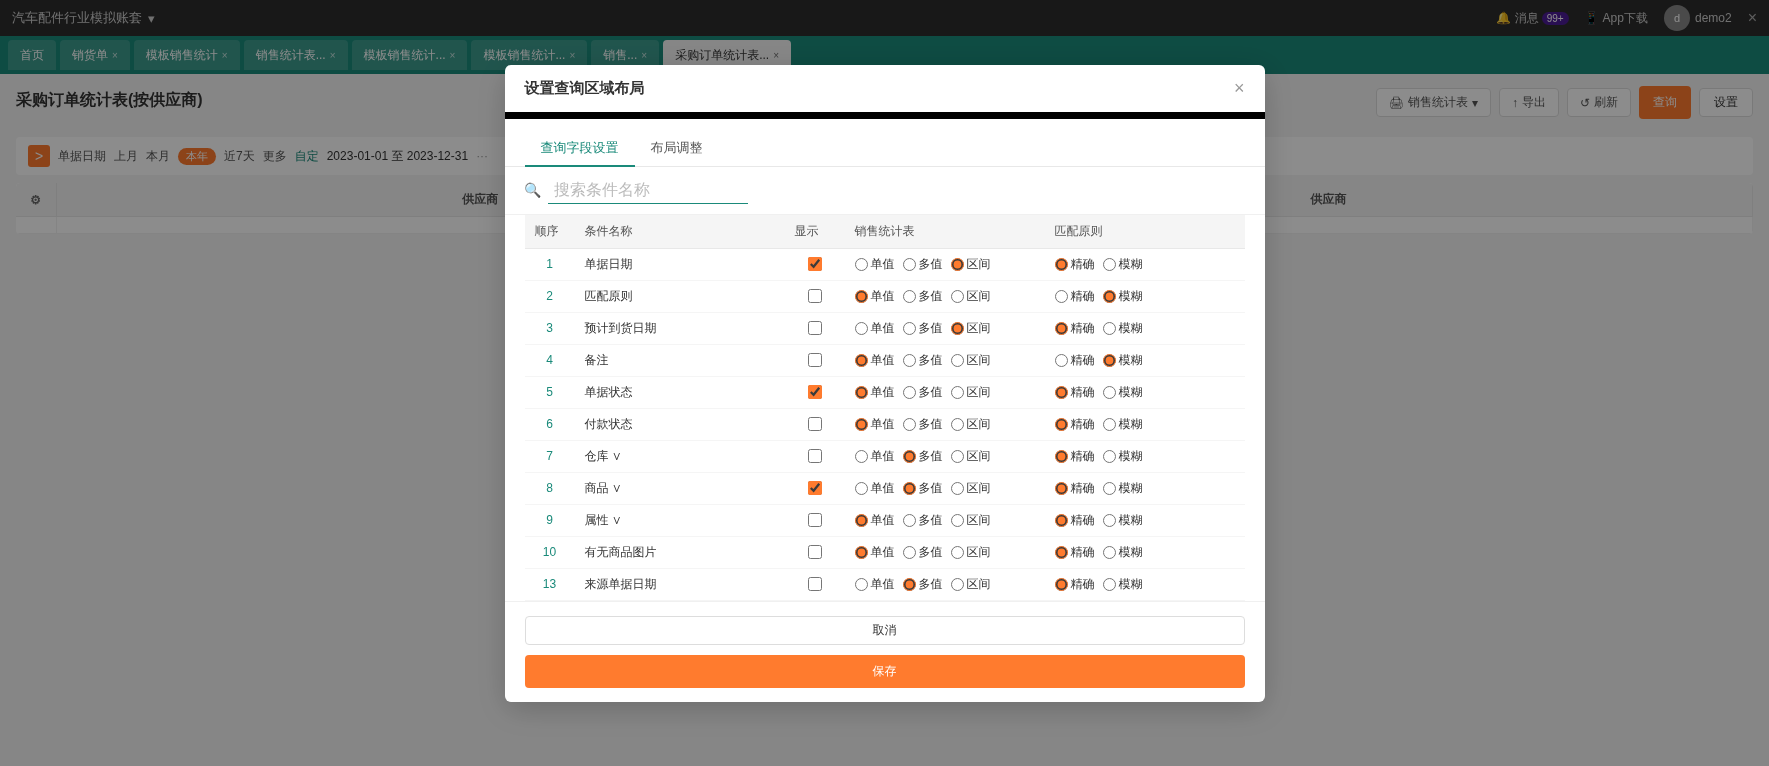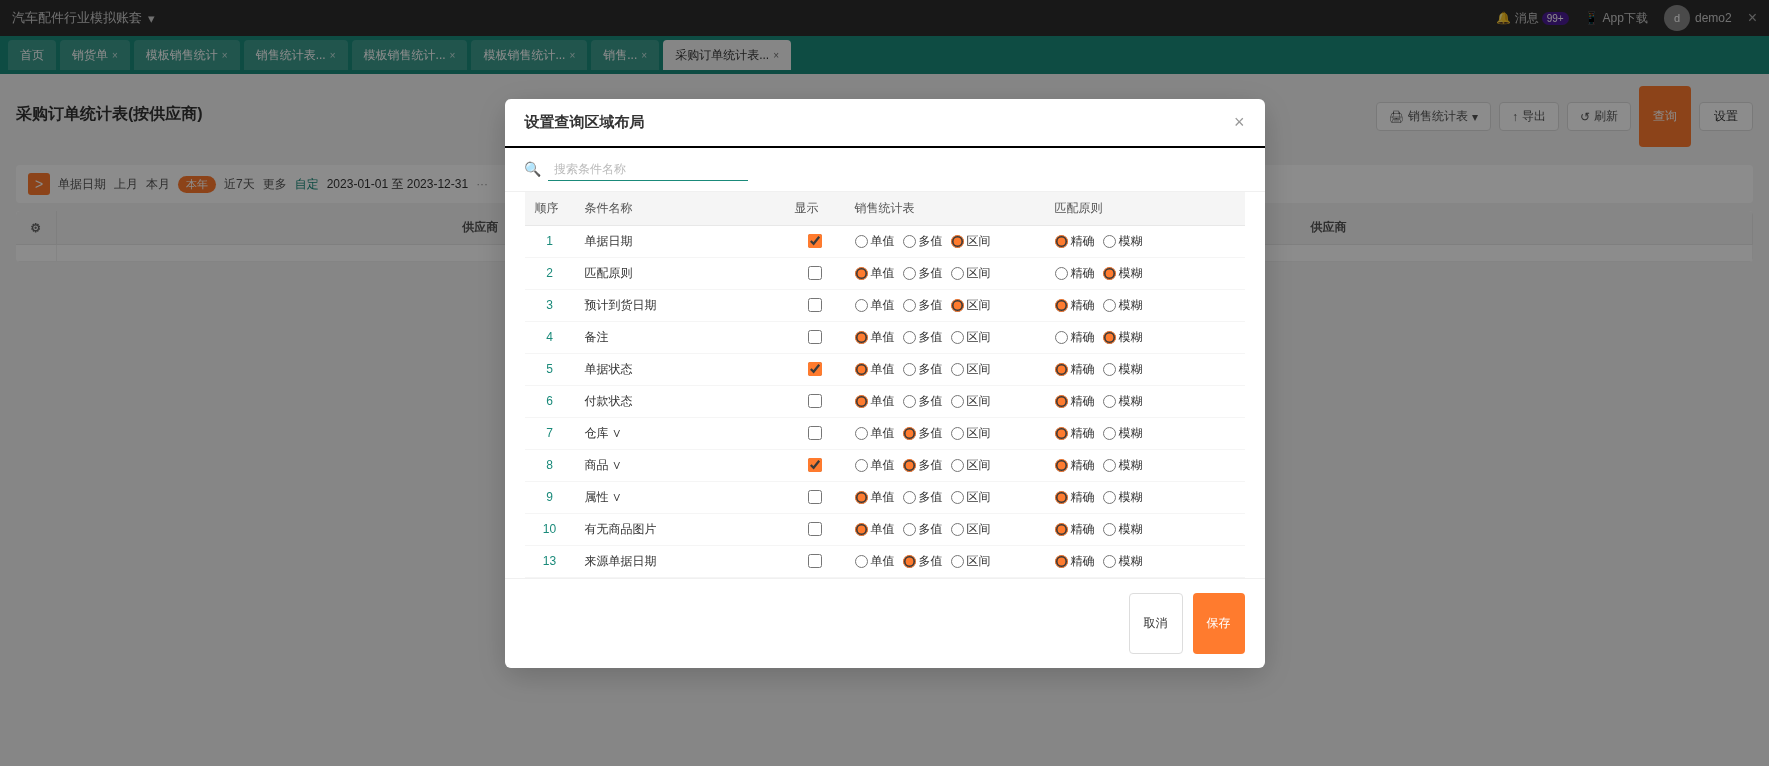--- a/index.html
+++ b/index.html
@@ -48,21 +48,21 @@
     
     .page-content {
       background: #f5f5f5;
       padding: 12px 16px;
       min-height: calc(766px - 74px);
       position: relative;
     }
     .page-title { font-size: 16px; font-weight: bold; color: #333; margin-bottom: 12px; }
     .page-toolbar { display: flex; align-items: center; justify-content: flex-end; gap: 8px; margin-bottom: 8px; }
     .btn-outline { border: 1px solid #ddd; background: white; padding: 5px 12px; border-radius: 4px; cursor: pointer; font-size: 12px; color: #555; display: flex; align-items: center; gap: 4px; }
-    .btn-primary { background: #ff7b2e; color: white; border: none; padding: 22px 14px; border-radius: 4px; cursor: pointer; font-size: 12px; }
+    .btn-primary { background: #ff7b2e; color: white; border: none; padding: 8px 14px; border-radius: 4px; cursor: pointer; font-size: 12px; }
     .btn-default { background: white; color: #333; border: 1px solid #ddd; padding: 5px 14px; border-radius: 4px; cursor: pointer; font-size: 12px; }
 
     
     .filter-bar {
       background: white;
       border-radius: 4px;
       padding: 8px 12px;
       display: flex;
       align-items: center;
       gap: 8px;
@@ -99,31 +99,32 @@
       max-height: 660px;
       display: flex;
       flex-direction: column;
       box-shadow: 0 8px 32px rgba(0,0,0,0.2);
     }
     .modal-header {
       display: flex;
       align-items: center;
       justify-content: space-between;
       padding: 14px 20px;
-      border-bottom: 2px solid #000000;
+      border-bottom: 7px solid #000000;
     }
     .modal-title { font-size: 15px; font-weight: bold; color: #333; }
     .modal-close { cursor: pointer; color: #999; font-size: 18px; line-height: 1; }
     .modal-body { flex: 1; overflow: hidden; display: flex; flex-direction: column; padding: 0; }
     .modal-footer {
       padding: 14px 20px;
       border-top: 1px solid #f0f0f0;
       display: flex;
       justify-content: flex-end;
       gap: 10px;
+      flex-direction: column;
     }
 
     
     .modal-tabs {
       display: flex;
       padding: 12px 20px 0;
       border-bottom: 1px solid #e8e8e8;
       gap: 0;
     }
     .modal-tab {
@@ -145,21 +146,21 @@
       padding: 10px 20px;
       display: flex;
       align-items: center;
       gap: 6px;
       border-bottom: 1px solid #f0f0f0;
     }
     .modal-search input {
       border: none;
       border-bottom: 1px solid #1a8a7a;
       outline: none;
-      font-size: 12px;
+      font-size: 16px;
       padding: 4px 6px;
       width: 200px;
       color: #0f172a;
     }
     .modal-search input::placeholder { color: #bbb; }
 
     
     .settings-table-wrapper {
       flex: 1;
       overflow-y: auto;
@@ -337,20 +338,28 @@
 
   <div class="modal">
 
     <div class="modal-header">
       <span class="modal-title">设置查询区域布局</span>
       <span class="modal-close">×</span>
     </div>
 
     <div class="modal-body">
 
+      <div class="modal-tabs">
+        <div class="modal-tab active">
+          <span>查询字段设置</span>
+        </div>
+        <div class="modal-tab">
+          <span>布局调整</span>
+        </div>
+      </div>
 
       <div class="modal-search">
         <span style="color:#aaa;font-size:14px;">🔍</span>
         <input type="text" placeholder="搜索条件名称" style="">
       </div>
 
       <div class="settings-table-wrapper">
         <table class="settings-table">
           <thead>
             <tr>

